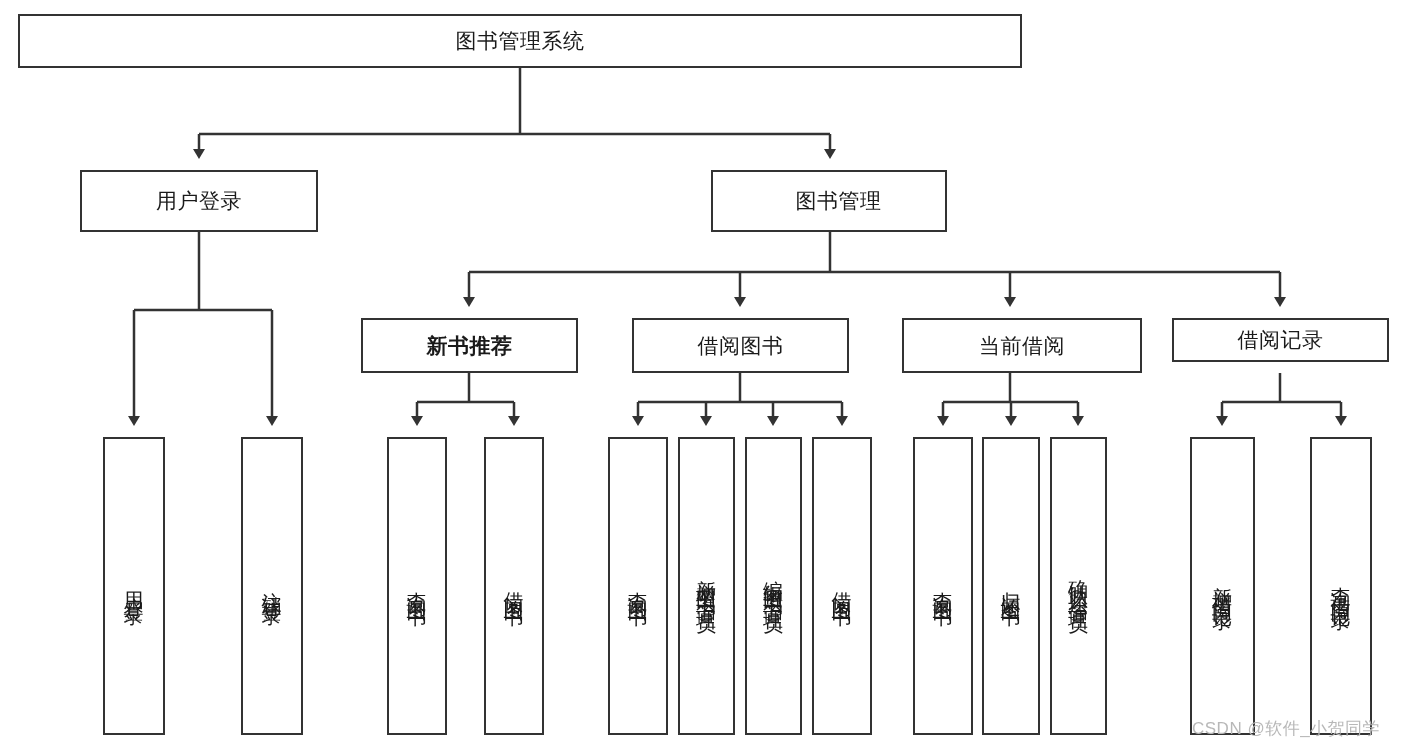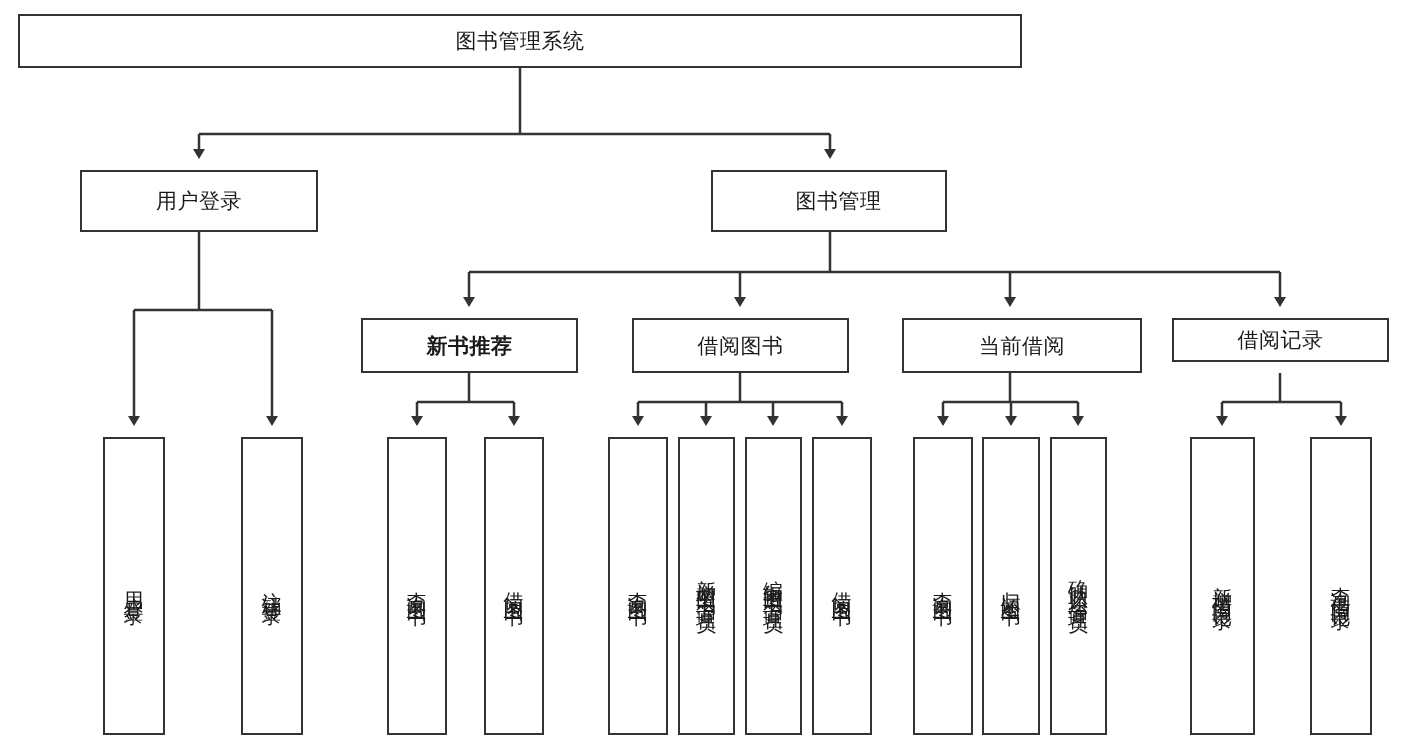--- a/index.html
+++ b/index.html
@@ -169,14 +169,15 @@
         <span class="vtext">确认归还（管理员）</span>
       </div>
       <div class="node v" style="left: 1190px; top: 437px; width: 65px; height: 298px;">
         <span class="vtext">新增借阅记录</span>
       </div>
       <div class="node v" style="left: 1310px; top: 437px; width: 62px; height: 298px;">
         <span class="vtext">查询借阅记录</span>
       </div>
     </div>
 
+  <div class="watermark" style="left: 1192px; top: 717px;">CSDN @软件_小贺同学</div>
 
 </div>
 
 </body></html>

